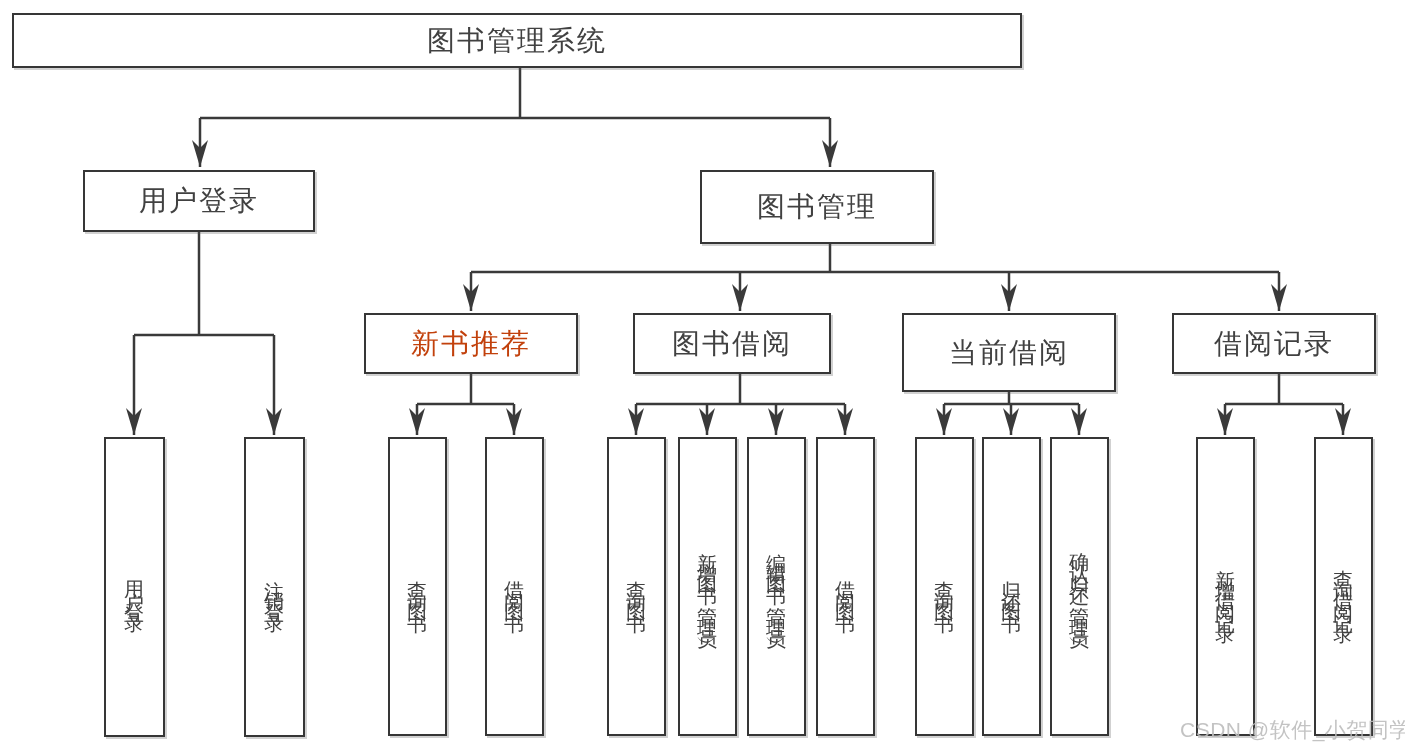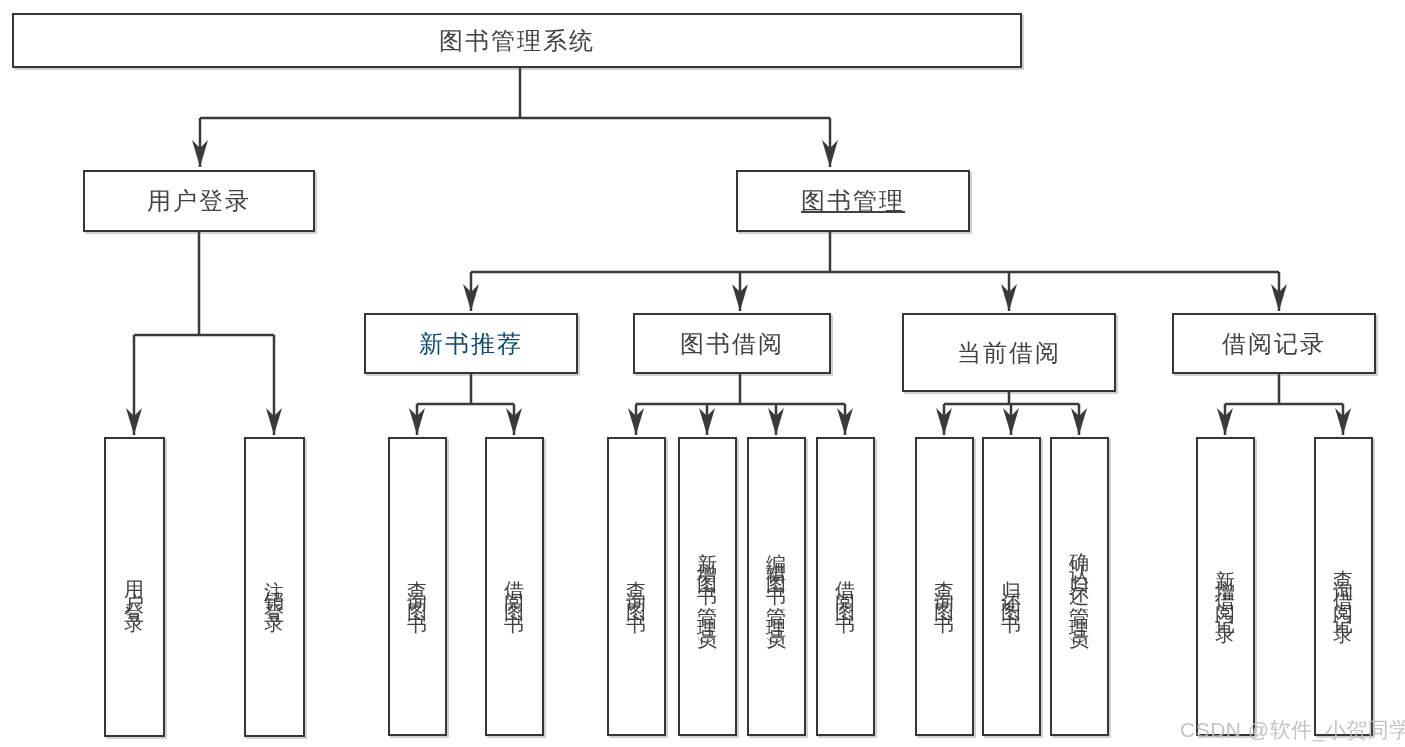--- a/index.html
+++ b/index.html
@@ -23,21 +23,21 @@
     background: #ffffff;
     border: 2.5px solid #363636;
     box-shadow: 2px 2px 0 rgba(90,90,90,0.28);
     display: flex;
     align-items: center;
     justify-content: center;
     z-index: 2;
     color: #414141;
   }
   .hbox span {
-    font-size: 24px;
+    font-size: 28px;
     letter-spacing: 2px;
     white-space: nowrap;
     color: #414141;
   }
   .vbox span {
     writing-mode: vertical-rl;
     text-orientation: mixed;
     font-size: 20px;
     letter-spacing: 11px;
     line-height: 1;
@@ -110,26 +110,26 @@
     </g>
   </svg>
 
   <div class="node hbox" style="left: 12px; top: 13px; width: 1010px; height: 55px; border-color: rgb(54, 54, 54);">
     <span style="color: rgb(65, 65, 65);">图书管理系统</span>
   </div>
 
   <div class="node hbox" style="left: 83px; top: 170px; width: 232px; height: 62px; border-color: rgb(54, 54, 54);">
     <span style="color: rgb(65, 65, 65);">用户登录</span>
   </div>
-  <div class="node hbox" style="left: 736px; top: 170px; width: 234px; height: 62px; border-color: rgb(54, 54, 54); text-decoration: underline;">
+  <div class="node hbox" style="left: 700px; top: 170px; width: 234px; height: 74px; border-color: rgb(54, 54, 54);">
     <span style="color: rgb(65, 65, 65);">图书管理</span>
   </div>
 
   <div class="node hbox" style="left: 364px; top: 313px; width: 214px; height: 61px; border-color: rgb(54, 54, 54);">
-    <span style="color: #0c4a6e;">新书推荐</span>
+    <span style="color: #c2410c;">新书推荐</span>
   </div>
   <div class="node hbox" style="left: 633px; top: 313px; width: 198px; height: 61px; border-color: rgb(54, 54, 54);">
     <span style="color: rgb(65, 65, 65);">图书借阅</span>
   </div>
   <div class="node hbox" style="left: 902px; top: 313px; width: 214px; height: 79px; border-color: rgb(54, 54, 54);">
     <span style="color: rgb(65, 65, 65);">当前借阅</span>
   </div>
   <div class="node hbox" style="left: 1172px; top: 313px; width: 204px; height: 61px; border-color: rgb(54, 54, 54);">
     <span style="color: rgb(65, 65, 65);">借阅记录</span>
   </div>

